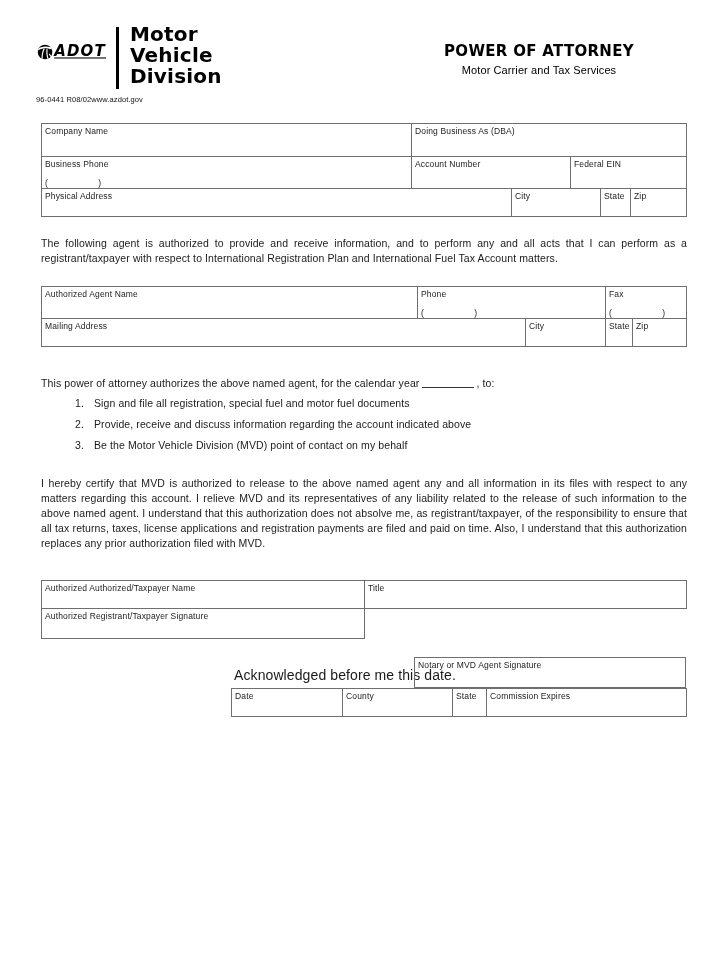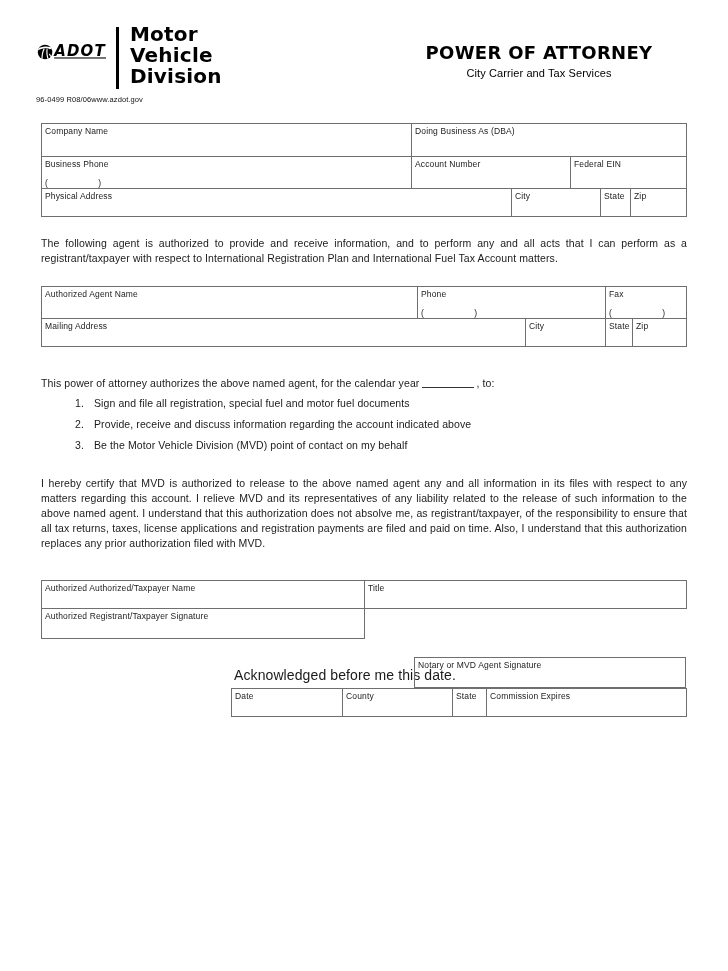--- a/index.html
+++ b/index.html
@@ -76,21 +76,21 @@
 
   .title-wrap {
     position: absolute;
     left: 350px; top: 42px;
     width: 378px;
     text-align: center;
   }
   .doc-title {
     font-family: "DejaVu Sans", sans-serif;
     font-weight: bold;
-    font-size: 18px;
+    font-size: 15px;
     letter-spacing: 0.3px;
   }
   .doc-sub {
     font-size: 11px;
     margin-top: 4px;
     letter-spacing: 0.1px;
   }
 
   
   .ftable {
@@ -178,26 +178,26 @@
     </div>
     <div class="brand-rule"></div>
     <div class="brand-words">
       <div>Motor</div>
       <div>Vehicle</div>
       <div>Division</div>
     </div>
   </div>
 
   <div class="formno">
-    <span>96-0499 R08/06</span><span class="url">www.azdot.gov</span>
+    <span>96-0441 R08/02</span><span class="url">www.azdot.gov</span>
   </div>
 
   <div class="title-wrap">
     <div class="doc-title">POWER OF ATTORNEY</div>
-    <div class="doc-sub">City Carrier and Tax Services</div>
+    <div class="doc-sub">Motor Carrier and Tax Services</div>
   </div>
 </div>
 
 <table class="ftable" style="left:41px; top:123px; width:645px;">
   <colgroup>
     <col style="width:323px">
       <col style="width:47px">
       <col style="width:100px">
     <col style="width:59px">
       <col style="width:30px">

